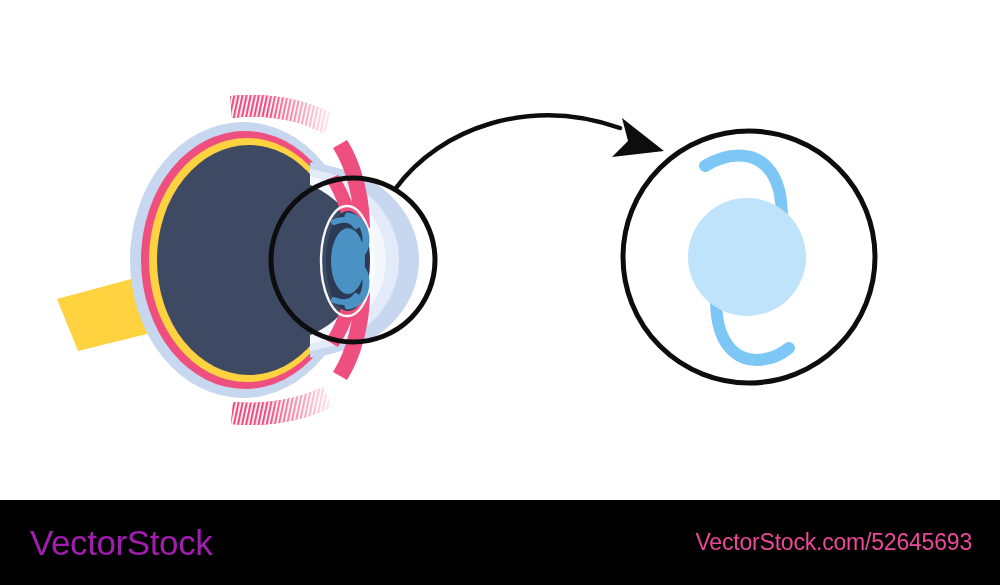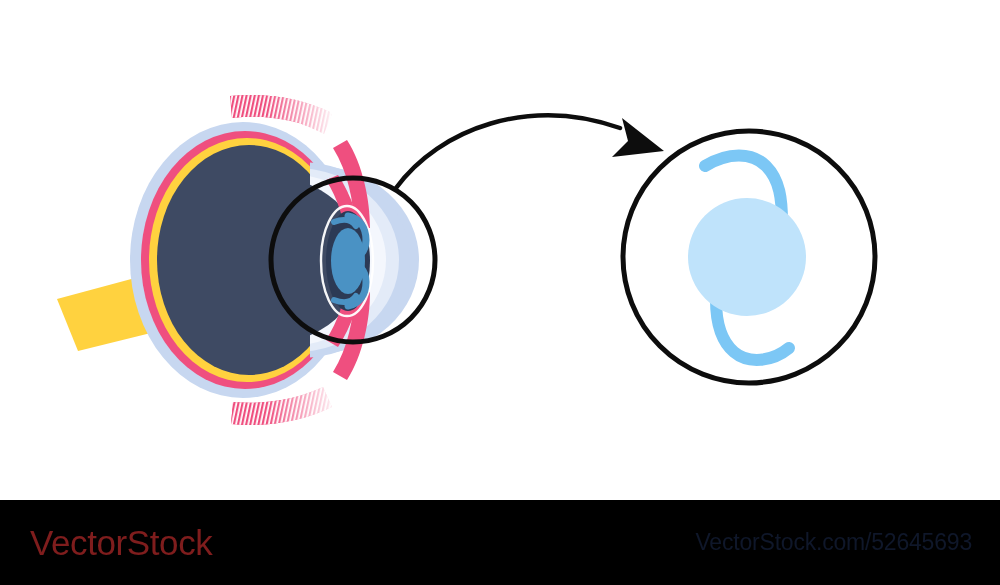--- a/index.html
+++ b/index.html
@@ -38,34 +38,34 @@
     background: #000000;
   }
   .brand {
     position: absolute;
     left: 30px;
     top: 500px;
     width: 400px;
     height: 85px;
     display: flex;
     align-items: center;
-    color: #7f1d1d;
+    color: #a21caf;
     font-size: 35px;
     font-weight: 400;
     letter-spacing: -0.4px;
     font-family: "Liberation Sans", sans-serif;
   }
   .url {
     position: absolute;
     right: 28px;
     top: 500px;
     height: 85px;
     display: flex;
     align-items: center;
-    color: #0f172a;
+    color: #ec4899;
     font-size: 23px;
     font-weight: 400;
     letter-spacing: -0.2px;
     font-family: "Liberation Sans", sans-serif;
   }
 </style>
 </head>
 <body>
 
 <div id="canvas">

